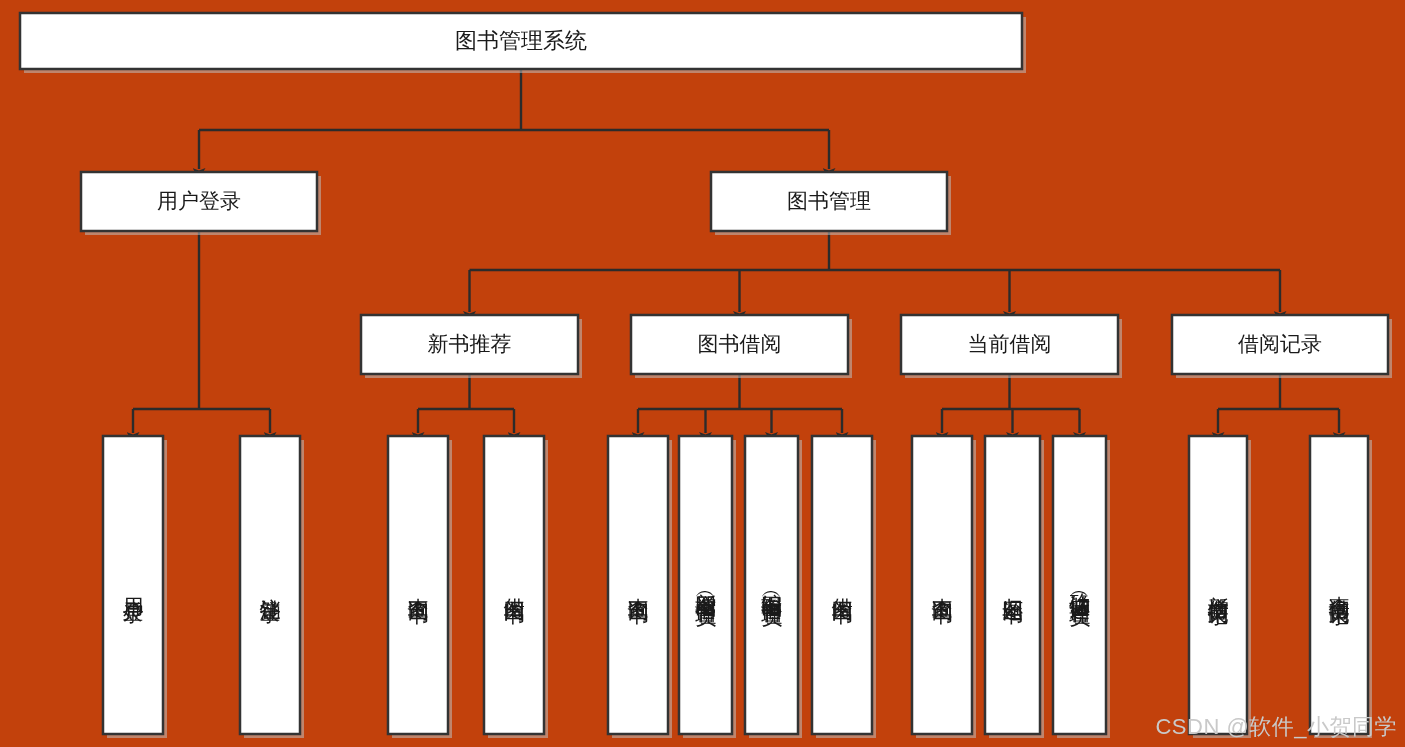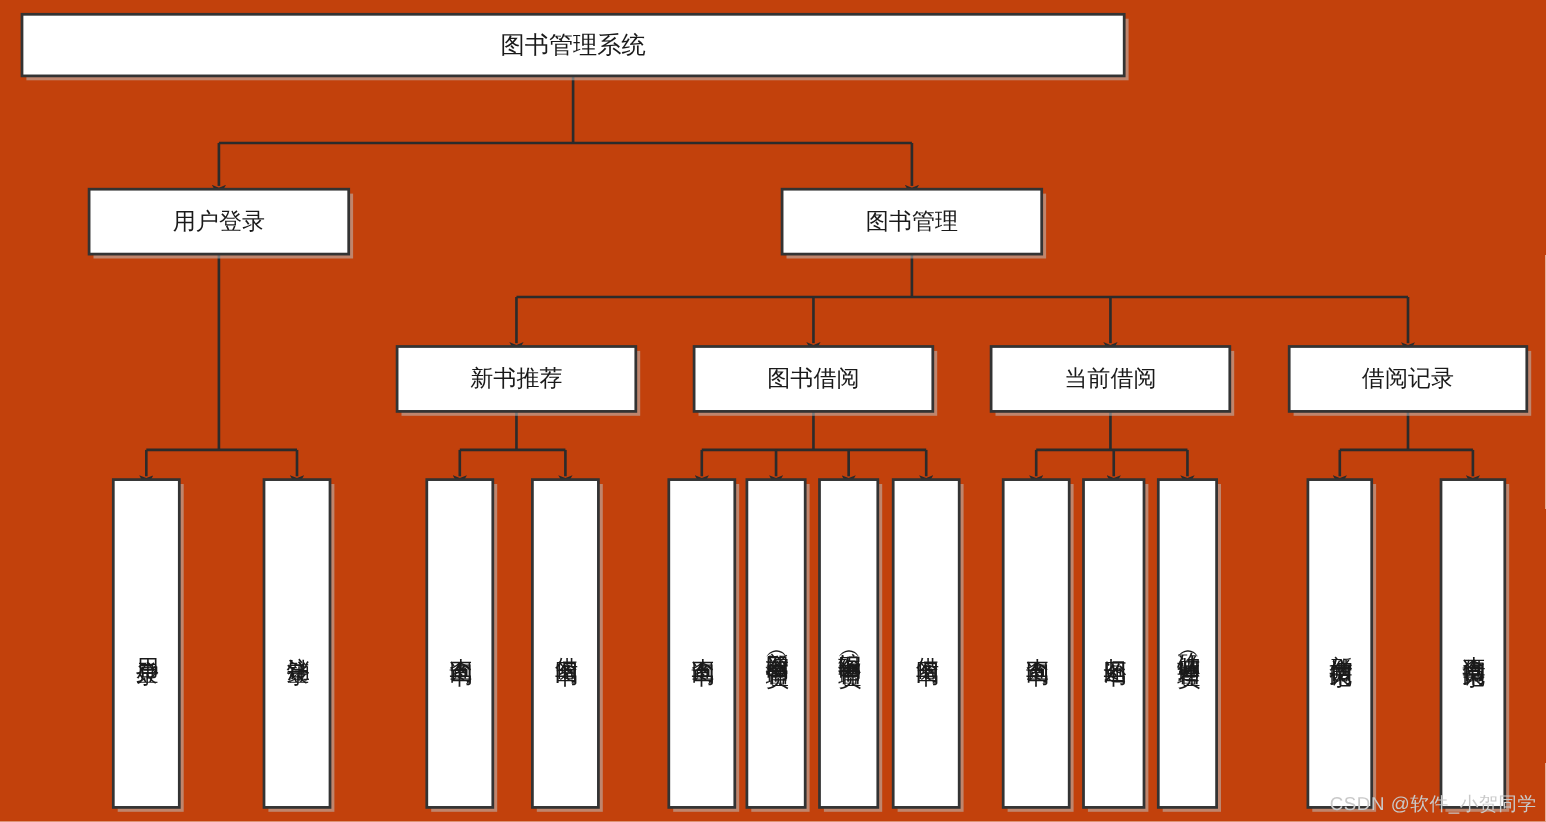--- a/index.html
+++ b/index.html
@@ -70,21 +70,21 @@
     letter-spacing: 2px;
     color: #1a1a1a;
     white-space: nowrap;
     text-align: center;
   }
   .watermark {
     position: absolute;
     right: 8px;
     bottom: 5px;
     font-family: "Liberation Sans", "DejaVu Sans", sans-serif;
-    font-size: 17px;
+    font-size: 22px;
     color: #c9c9c9;
     letter-spacing: 0.5px;
     white-space: nowrap;
   }
 </style>
 </head>
 <body>
 
 <div id="diagram-root">
 

